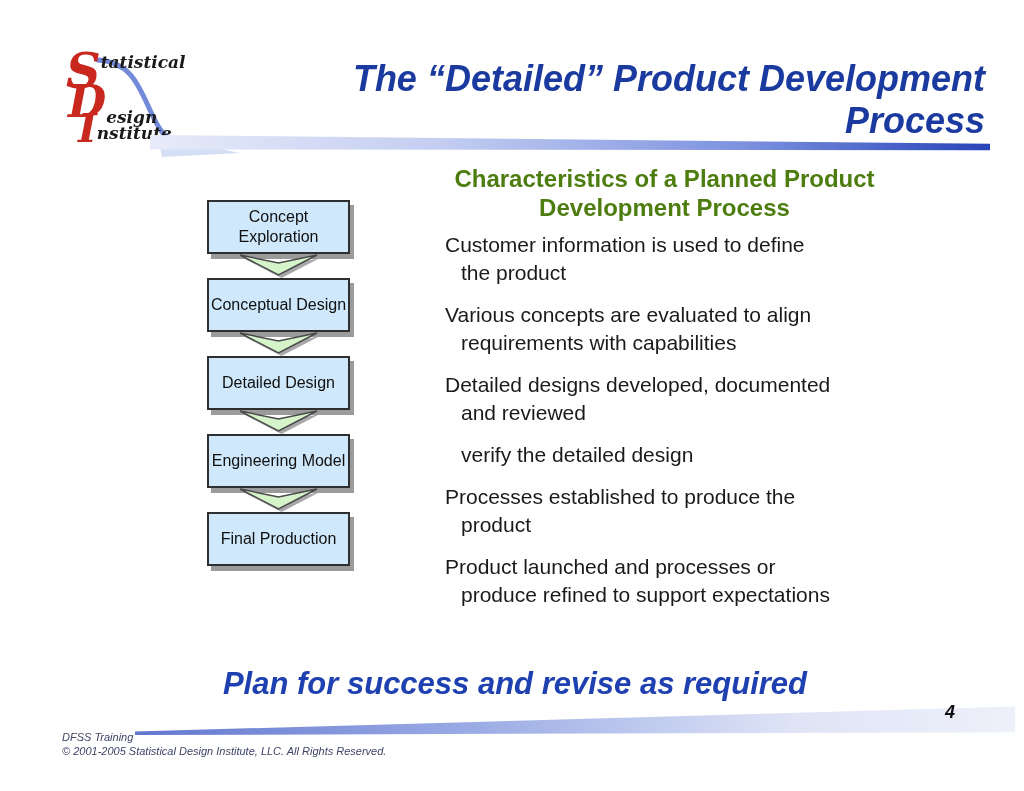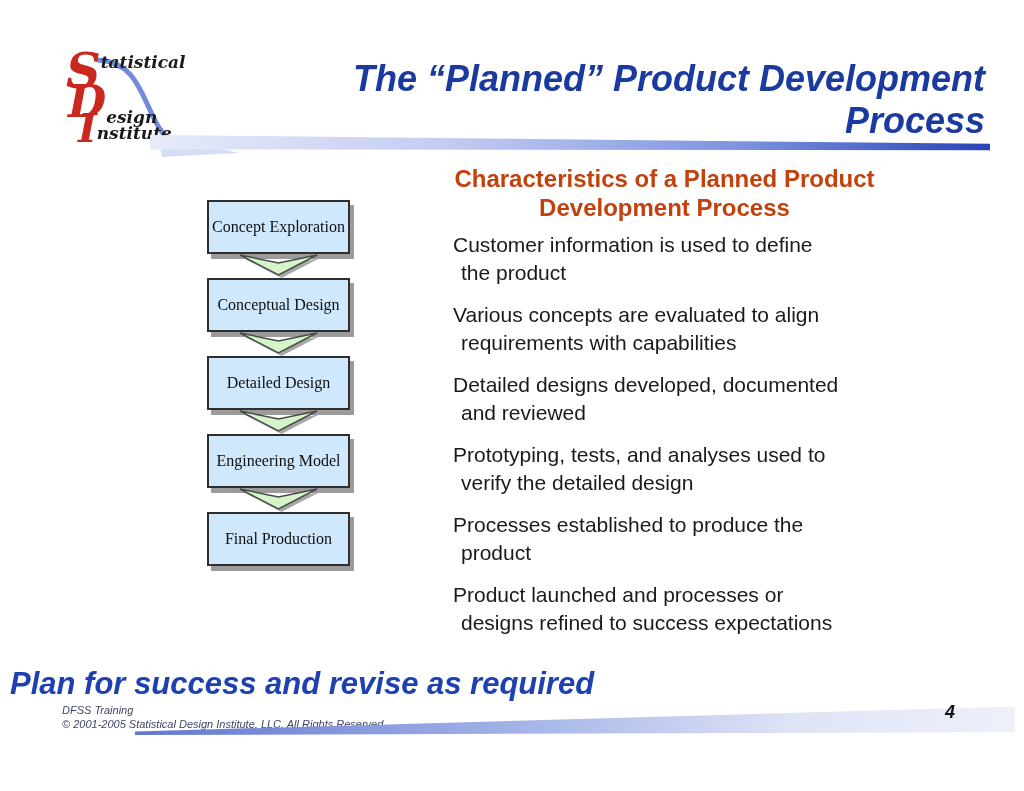--- a/index.html
+++ b/index.html
@@ -35,35 +35,35 @@
     clip-path:polygon(0 0,100% 55%,100% 95%,0 90%);}
   .bottom-rule{position:absolute;left:135px;top:704px;width:880px;height:32px;
     background:linear-gradient(90deg,#6277cf 0%,#9daee6 40%,#dfe4f6 75%,#eef0fa 100%);
     clip-path:polygon(0 86%,100% 8%,100% 88%,0 97%);}
 
   
   .flow{position:absolute;left:207px;top:200px;width:143px;}
   .flow-box{box-sizing:border-box;width:143px;height:54px;background:#cfe8fb;
     border:2px solid #2f2f2f;box-shadow:4px 5px 0 0 #9b9b9b;
     display:flex;align-items:center;justify-content:center;text-align:center;}
-  .flow-label{font-family:Liberation Serif, serif;font-size:16px;line-height:20px;color:#101010;}
+  .flow-label{font-family:Liberation Sans, sans-serif;font-size:16px;line-height:20px;color:#101010;}
   .flow-arrow{display:block;width:143px;height:24px;}
 
   
   .right-col{position:absolute;left:412px;top:164px;width:505px;}
-  .char-heading{text-align:center;color:#c2410c;font-weight:bold;font-size:24px;line-height:29px;white-space:nowrap;}
+  .char-heading{text-align:center;color:#4d7c0f;font-weight:bold;font-size:24px;line-height:29px;white-space:nowrap;}
   .bullets{margin-top:9px;}
   .bullet{margin:0 0 14px 33px;font-size:21px;line-height:28px;color:#1a1a1a;}
-  .bullet .b1{display:block;white-space:nowrap;margin-left:8px;}
+  .bullet .b1{display:block;white-space:nowrap;}
   .bullet .b2{display:block;margin-left:16px;white-space:nowrap;}
 
   
-  .tagline{position:absolute;left:10px;top:666px;width:1010px;text-align:left;
+  .tagline{position:absolute;left:10px;top:666px;width:1010px;text-align:center;
     color:#1e40b0;font-weight:bold;font-style:italic;font-size:31px;white-space:nowrap;}
-  .footer{position:absolute;left:62px;top:703px;font-style:italic;font-size:11px;
+  .footer{position:absolute;left:62px;top:730px;font-style:italic;font-size:11px;
     line-height:14px;color:#3f4468;}
   .page-number{position:absolute;left:930px;top:702px;width:40px;text-align:center;
     color:#111;font-weight:bold;font-style:italic;font-size:18px;}
 </style>
 </head>
 <body>
 
 <div class="slide">
 
   <div class="logo">
@@ -82,21 +82,21 @@
         <span class="rest">esign</span>
       </div>
 
       <div class="logo-row">
         <span class="cap">I</span>
         <span class="rest">nstitute</span>
       </div>
     </div>
 
   <div class="title">
-    <div>The “Planned” Product Development</div>
+    <div>The “Detailed” Product Development</div>
     <div>Process</div>
   </div>
 
   <div class="top-rule"></div>
 
   <div class="flow">
 
       <div class="flow-step">
         <div class="flow-box">
           <span class="flow-label">Concept Exploration</span>
@@ -162,32 +162,31 @@
           <span class="b1">Various concepts are evaluated to align</span>
           <span class="b2">requirements with capabilities</span>
         </p>
 
         <p class="bullet">
           <span class="b1">Detailed designs developed, documented</span>
           <span class="b2">and reviewed</span>
         </p>
 
         <p class="bullet">
-          <span class="b1">Prototyping, tests, and analyses used to</span>
           <span class="b2">verify the detailed design</span>
         </p>
 
         <p class="bullet">
           <span class="b1">Processes established to produce the</span>
           <span class="b2">product</span>
         </p>
 
         <p class="bullet">
           <span class="b1">Product launched and processes or</span>
-          <span class="b2">designs refined to success expectations</span>
+          <span class="b2">produce refined to support expectations</span>
         </p>
       </div>
   </div>
 
   <div class="tagline">Plan for success and revise as required</div>
 
   <div class="footer">
     <div>DFSS Training</div>
     <div>© 2001-2005 Statistical Design Institute, LLC.  All Rights Reserved.</div>
   </div>

